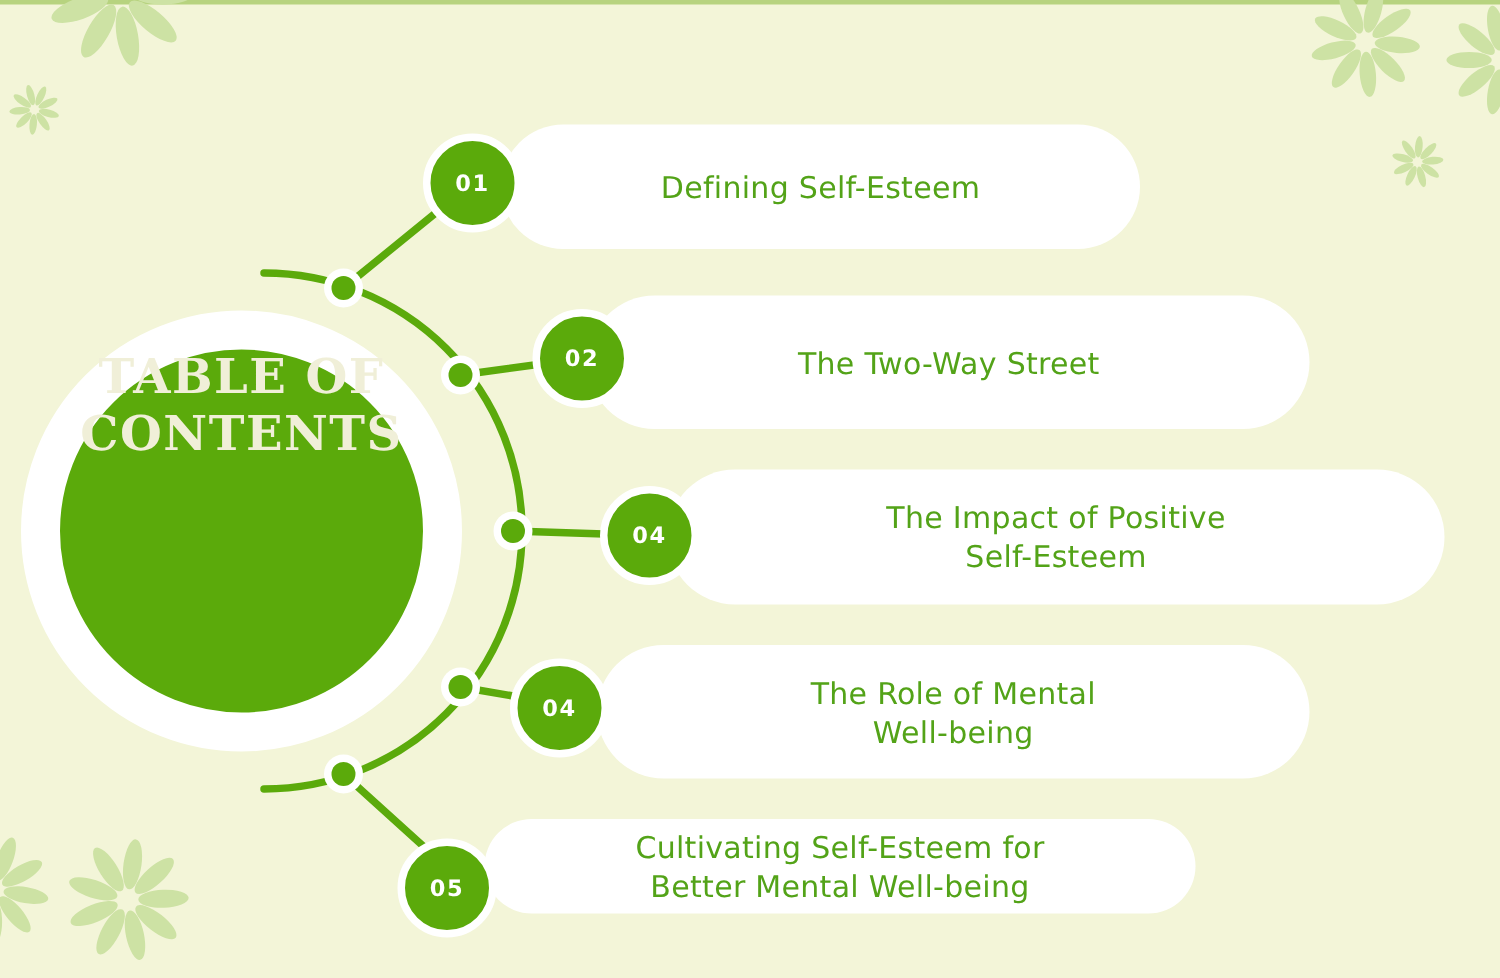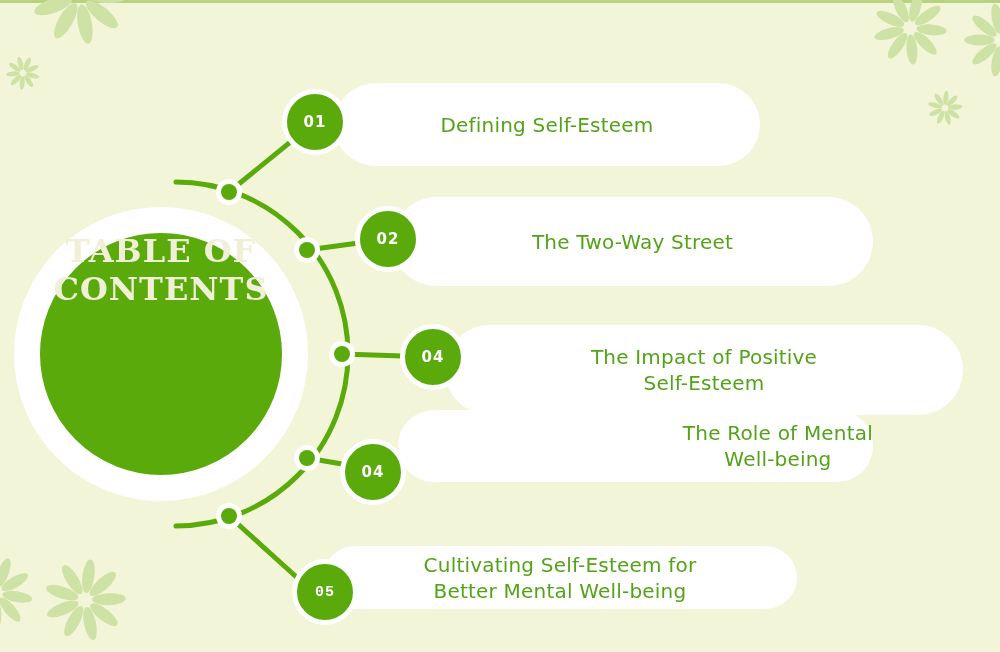--- a/index.html
+++ b/index.html
@@ -41,37 +41,37 @@
     position:absolute;background:var(--white);border-radius:60px;
     display:flex;align-items:center;justify-content:center;
     z-index:2;text-align:center;
   }
   .pill-label{
     color:var(--text-green);font-weight:normal;font-size:20px;line-height:1.3;
     white-space:pre-line;letter-spacing:0.2px;
   }
   .pill-0{left:334px;top:83px;width:426px;height:83px;}
   .pill-1{left:392px;top:197px;width:481px;height:89px;}
-  .pill-2{left:445px;top:313px;width:518px;height:90px;margin-top:12px;}
-  .pill-3{left:398px;top:410px;width:475px;height:72px;justify-content:flex-end;}
+  .pill-2{left:445px;top:313px;width:518px;height:90px;}
+  .pill-3{left:398px;top:430px;width:475px;height:89px;}
   .pill-4{left:323px;top:546px;width:474px;height:63px;}
   
   .num-circle{
     position:absolute;width:56px;height:56px;border-radius:50%;
     background:var(--green);border:5px solid var(--white);
     display:flex;align-items:center;justify-content:center;z-index:3;
   }
   .num-label{
     color:var(--white);font-weight:bold;font-size:15px;letter-spacing:1px;
   }
   .num-0{left:282px;top:89px;}
   .num-1{left:355px;top:206px;}
   .num-2{left:400px;top:324px;}
   .num-3{left:340px;top:439px;}
-  .num-4{left:292px;top:559px;font-family:Liberation Mono, monospace;}
+  .num-4{left:265px;top:559px;}
 </style>
 </head>
 <body>
 
 <div class="canvas">
 
   <div class="top-strip"></div>
 
   <svg class="decor-svg" viewBox="0 0 1000 652" aria-hidden="true">
     <defs>

